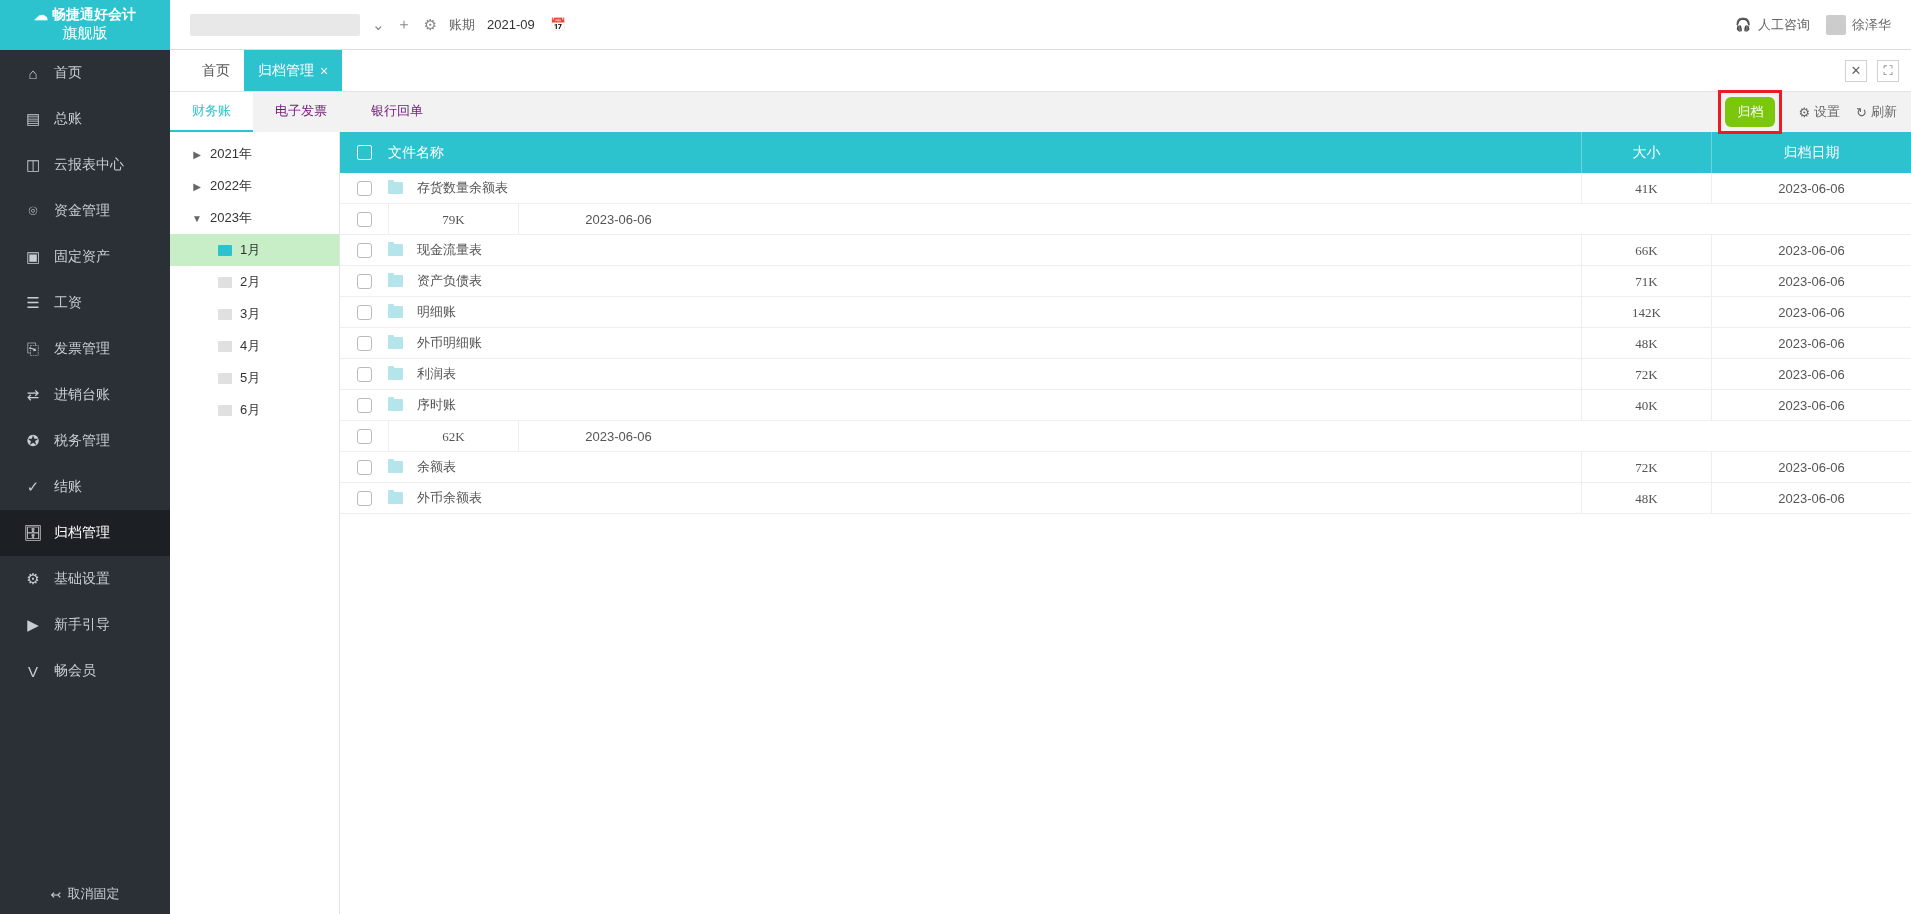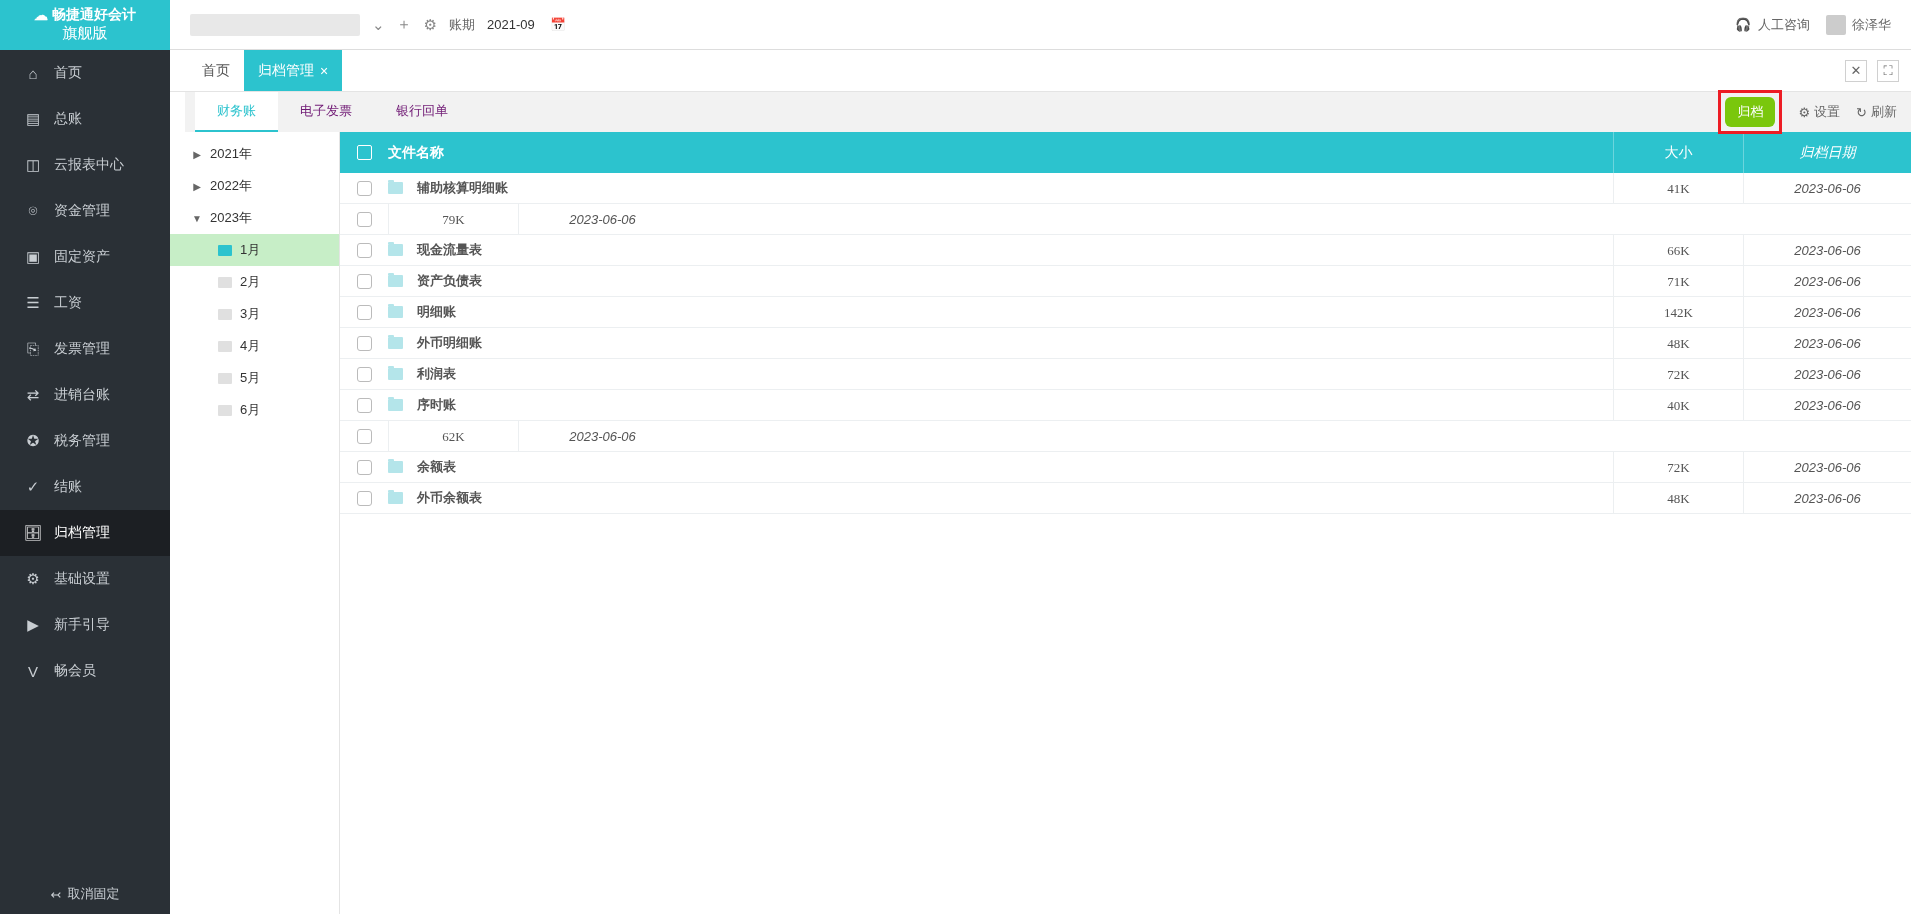--- a/index.html
+++ b/index.html
@@ -38,21 +38,21 @@
 .tab { padding: 0 14px; display: flex; align-items: center; color: #555; cursor: pointer; font-size: 14px; }
 .tab.active { background: #2cc3ce; color: #fff; }
 .tab-close { margin-left: 6px; font-size: 14px; }
 .tabs-right { position: absolute; right: 12px; top: 0; height: 100%; display: flex; align-items: center; gap: 10px; }
 .sq-btn { width: 22px; height: 22px; border: 1px solid #d0d0d0; display: flex; align-items: center; justify-content: center; color: #666; cursor: pointer; background: #fff; }
 
 
 .content { flex: 1; display: flex; flex-direction: column; }
 
 
-.subtabs { height: 40px; background: #f2f2f2; display: flex; align-items: stretch; padding-left: 10px; position: relative; margin-left: 15px; }
+.subtabs { height: 40px; background: #f2f2f2; display: flex; align-items: stretch; padding-left: 0; position: relative; }
 .subtab { padding: 0 22px; display: flex; align-items: center; color: #701a75; cursor: pointer; border-bottom: 2px solid transparent; font-size: 13px; }
 .subtab.active { color: #2cc3ce; border-bottom-color: #2cc3ce; background: #fff; }
 .subtabs-right { position: absolute; right: 14px; top: 0; height: 100%; display: flex; align-items: center; gap: 16px; }
 .archive-btn { background: #7ac70c; color: #fff; border: none; padding: 6px 12px; cursor: pointer; font-size: 13px; border-radius: 6px; }
 .highlight-box { border: 3px solid #ed1c24; padding: 4px; }
 .txt-btn { color: #666; cursor: pointer; display: flex; align-items: center; gap: 4px; font-size: 13px; }
 
 
 .body-split { flex: 1; display: flex; }
 
@@ -62,23 +62,23 @@
 .tree-caret { font-size: 10px; color: #666; width: 10px; text-align: center; }
 .tree-month { height: 32px; display: flex; align-items: center; padding-left: 48px; gap: 8px; cursor: pointer; color: #333; font-size: 13px; }
 .tree-month.active { background: #c7eec7; }
 .mfolder { width: 14px; height: 11px; background: #e0e0e0; border-radius: 1px; position: relative; }
 .mfolder.active-f { background: #2cc3ce; }
 
 
 .table-wrap { flex: 1; }
 .thead { height: 41px; background: #2cc3ce; color: #fff; display: flex; align-items: center; font-size: 14px; }
 .tcell-check { width: 48px; display: flex; justify-content: center; }
-.tcell-name { flex: 1; display: flex; align-items: center; gap: 8px; font-weight: bold; }
+.tcell-name { flex: 1; display: flex; align-items: center; gap: 8px; }
 .tcell-size { width: 130px; text-align: center; border-left: 1px solid rgba(255,255,255,.3); font-family: Liberation Serif, serif; }
-.tcell-date { width: 168px; text-align: center; border-left: 1px solid rgba(255,255,255,.3); font-style: italic; }
+.tcell-date { width: 200px; text-align: center; border-left: 1px solid rgba(255,255,255,.3); }
 .thead .tcell-size, .thead .tcell-date { line-height: 41px; }
 .th-check { width: 15px; height: 15px; border: 1.5px solid #fff; border-radius: 2px; }
 
 .trow { height: 31px; display: flex; align-items: center; border-bottom: 1px solid #eceff1; color: #555; font-size: 13px; }
 .trow .tcell-size, .trow .tcell-date { border-left: 1px solid #eceff1; line-height: 31px; }
 .rchk { width: 15px; height: 15px; border: 1.5px solid #bbb; border-radius: 3px; }
 .fldr { width: 15px; height: 12px; background: #b4e5ea; border-radius: 1px; margin-right: 6px; position: relative; }
 .fldr::before { content: ""; position: absolute; top: -2px; left: 0; width: 6px; height: 2px; background: #b4e5ea; border-radius: 1px 1px 0 0; }
 </style>
 </head>
@@ -273,21 +273,21 @@
             <div class="tcell-size">大小</div>
             <div class="tcell-date">归档日期</div>
           </div>
           <div id="table-rows">
               <div class="trow">
     <div class="tcell-check">
                   <div class="rchk"></div>
                 </div>
     <div class="tcell-name">
                   <span class="fldr"></span>
-                  <span>辅助核算明细账</span>
+                  <span>存货数量余额表</span>
                 </div>
     <div class="tcell-size">41K</div>
     <div class="tcell-date">2023-06-06</div>
               </div>
               <div class="trow">
     <div class="tcell-check">
                   <div class="rchk"></div>
                 </div>
     <div class="tcell-size">79K</div>
     <div class="tcell-date">2023-06-06</div>

